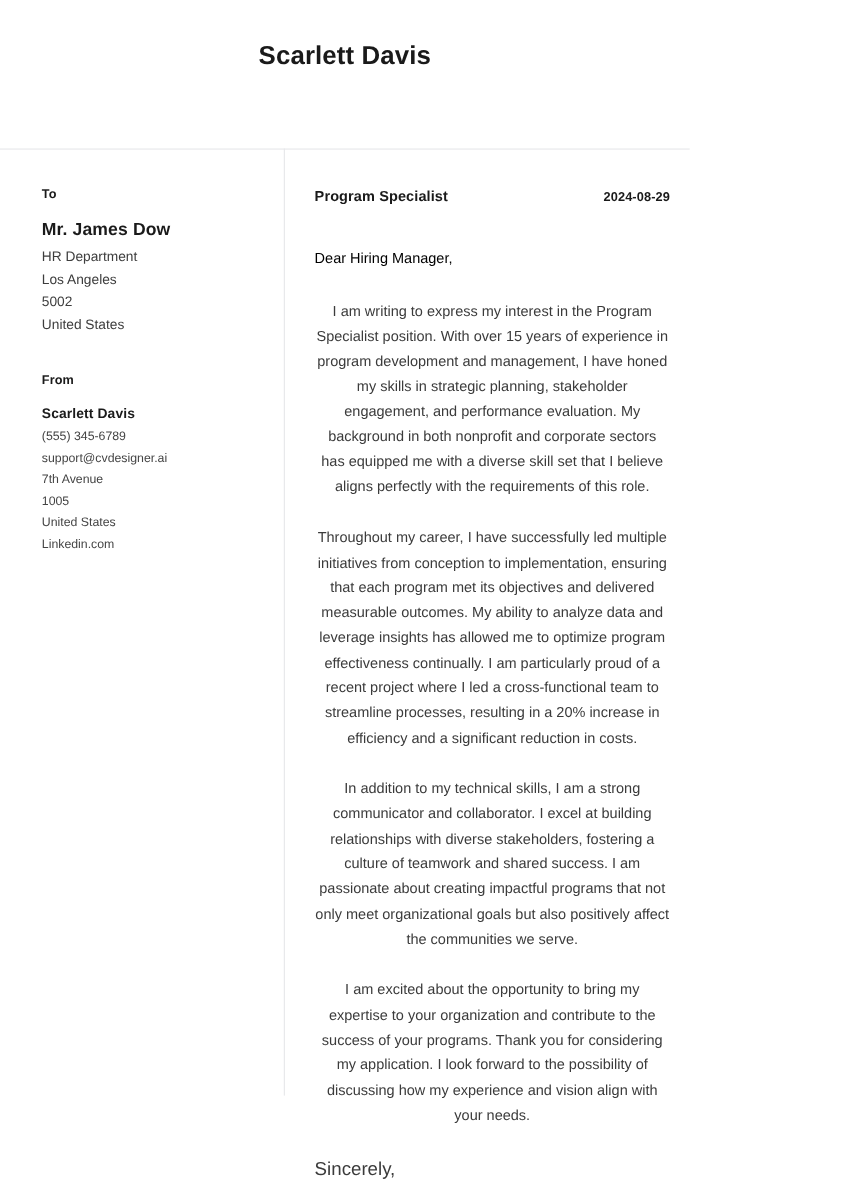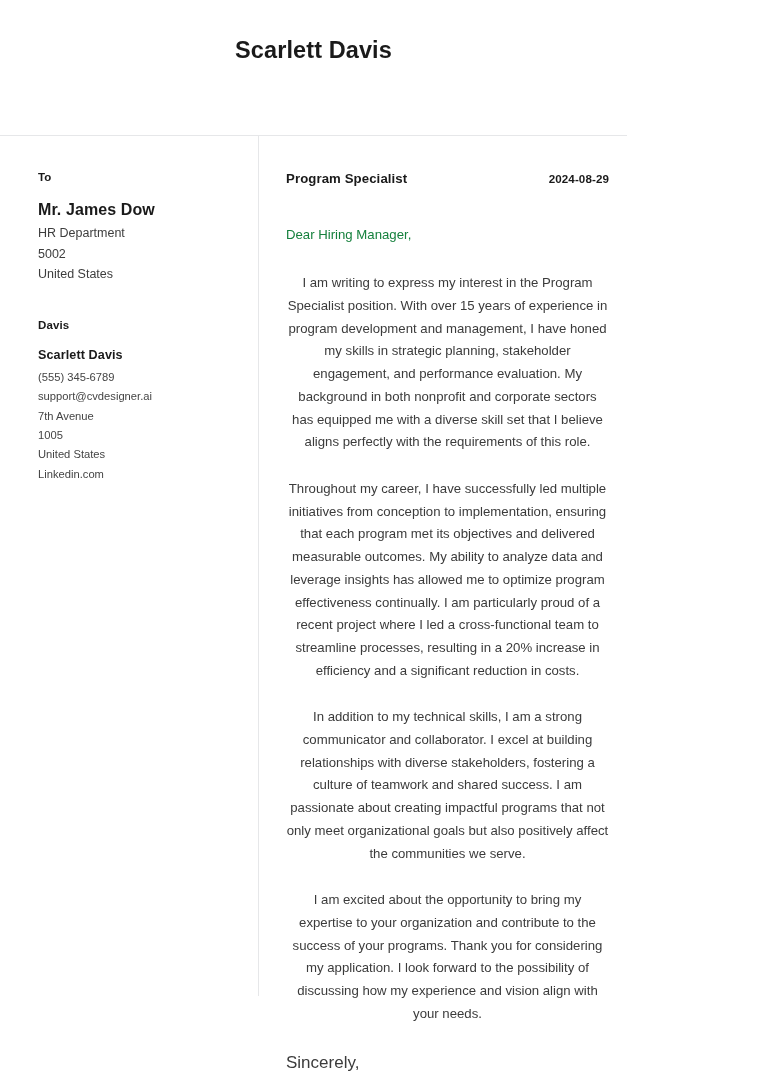--- a/index.html
+++ b/index.html
@@ -133,21 +133,21 @@
   .letter-date {
     font-size: 11.6px;
     font-weight: bold;
     color: #1a1a1a;
     letter-spacing: 0.1px;
     white-space: nowrap;
   }
 
   .salutation {
     font-size: 13.2px;
-    color: #15803d;
+    color: #000000;
     line-height: 1.62;
     margin-bottom: 27px;
   }
 
   .para {
     font-size: 13.2px;
     color: #3b3b3b;
     line-height: 1.72;
     margin-bottom: 24px;
     text-align: center;
@@ -182,26 +182,27 @@
   <div class="body-wrap">
 
     <div class="col-divider"></div>
 
     <aside class="sidebar">
 
       <section class="to-block">
         <div class="block-label">To</div>
         <div class="addr-name">Mr. James Dow</div>
         <div class="addr-line">HR Department</div>
+        <div class="addr-line">Los Angeles</div>
         <div class="addr-line">5002</div>
         <div class="addr-line">United States</div>
       </section>
 
       <section class="from-block">
-        <div class="block-label">Davis</div>
+        <div class="block-label">From</div>
         <div class="addr-name">Scarlett Davis</div>
         <div class="addr-line">(555) 345-6789</div>
         <div class="addr-line">support@cvdesigner.ai</div>
         <div class="addr-line">7th Avenue</div>
         <div class="addr-line">1005</div>
         <div class="addr-line">United States</div>
         <div class="addr-line">Linkedin.com</div>
       </section>
 
     </aside>

